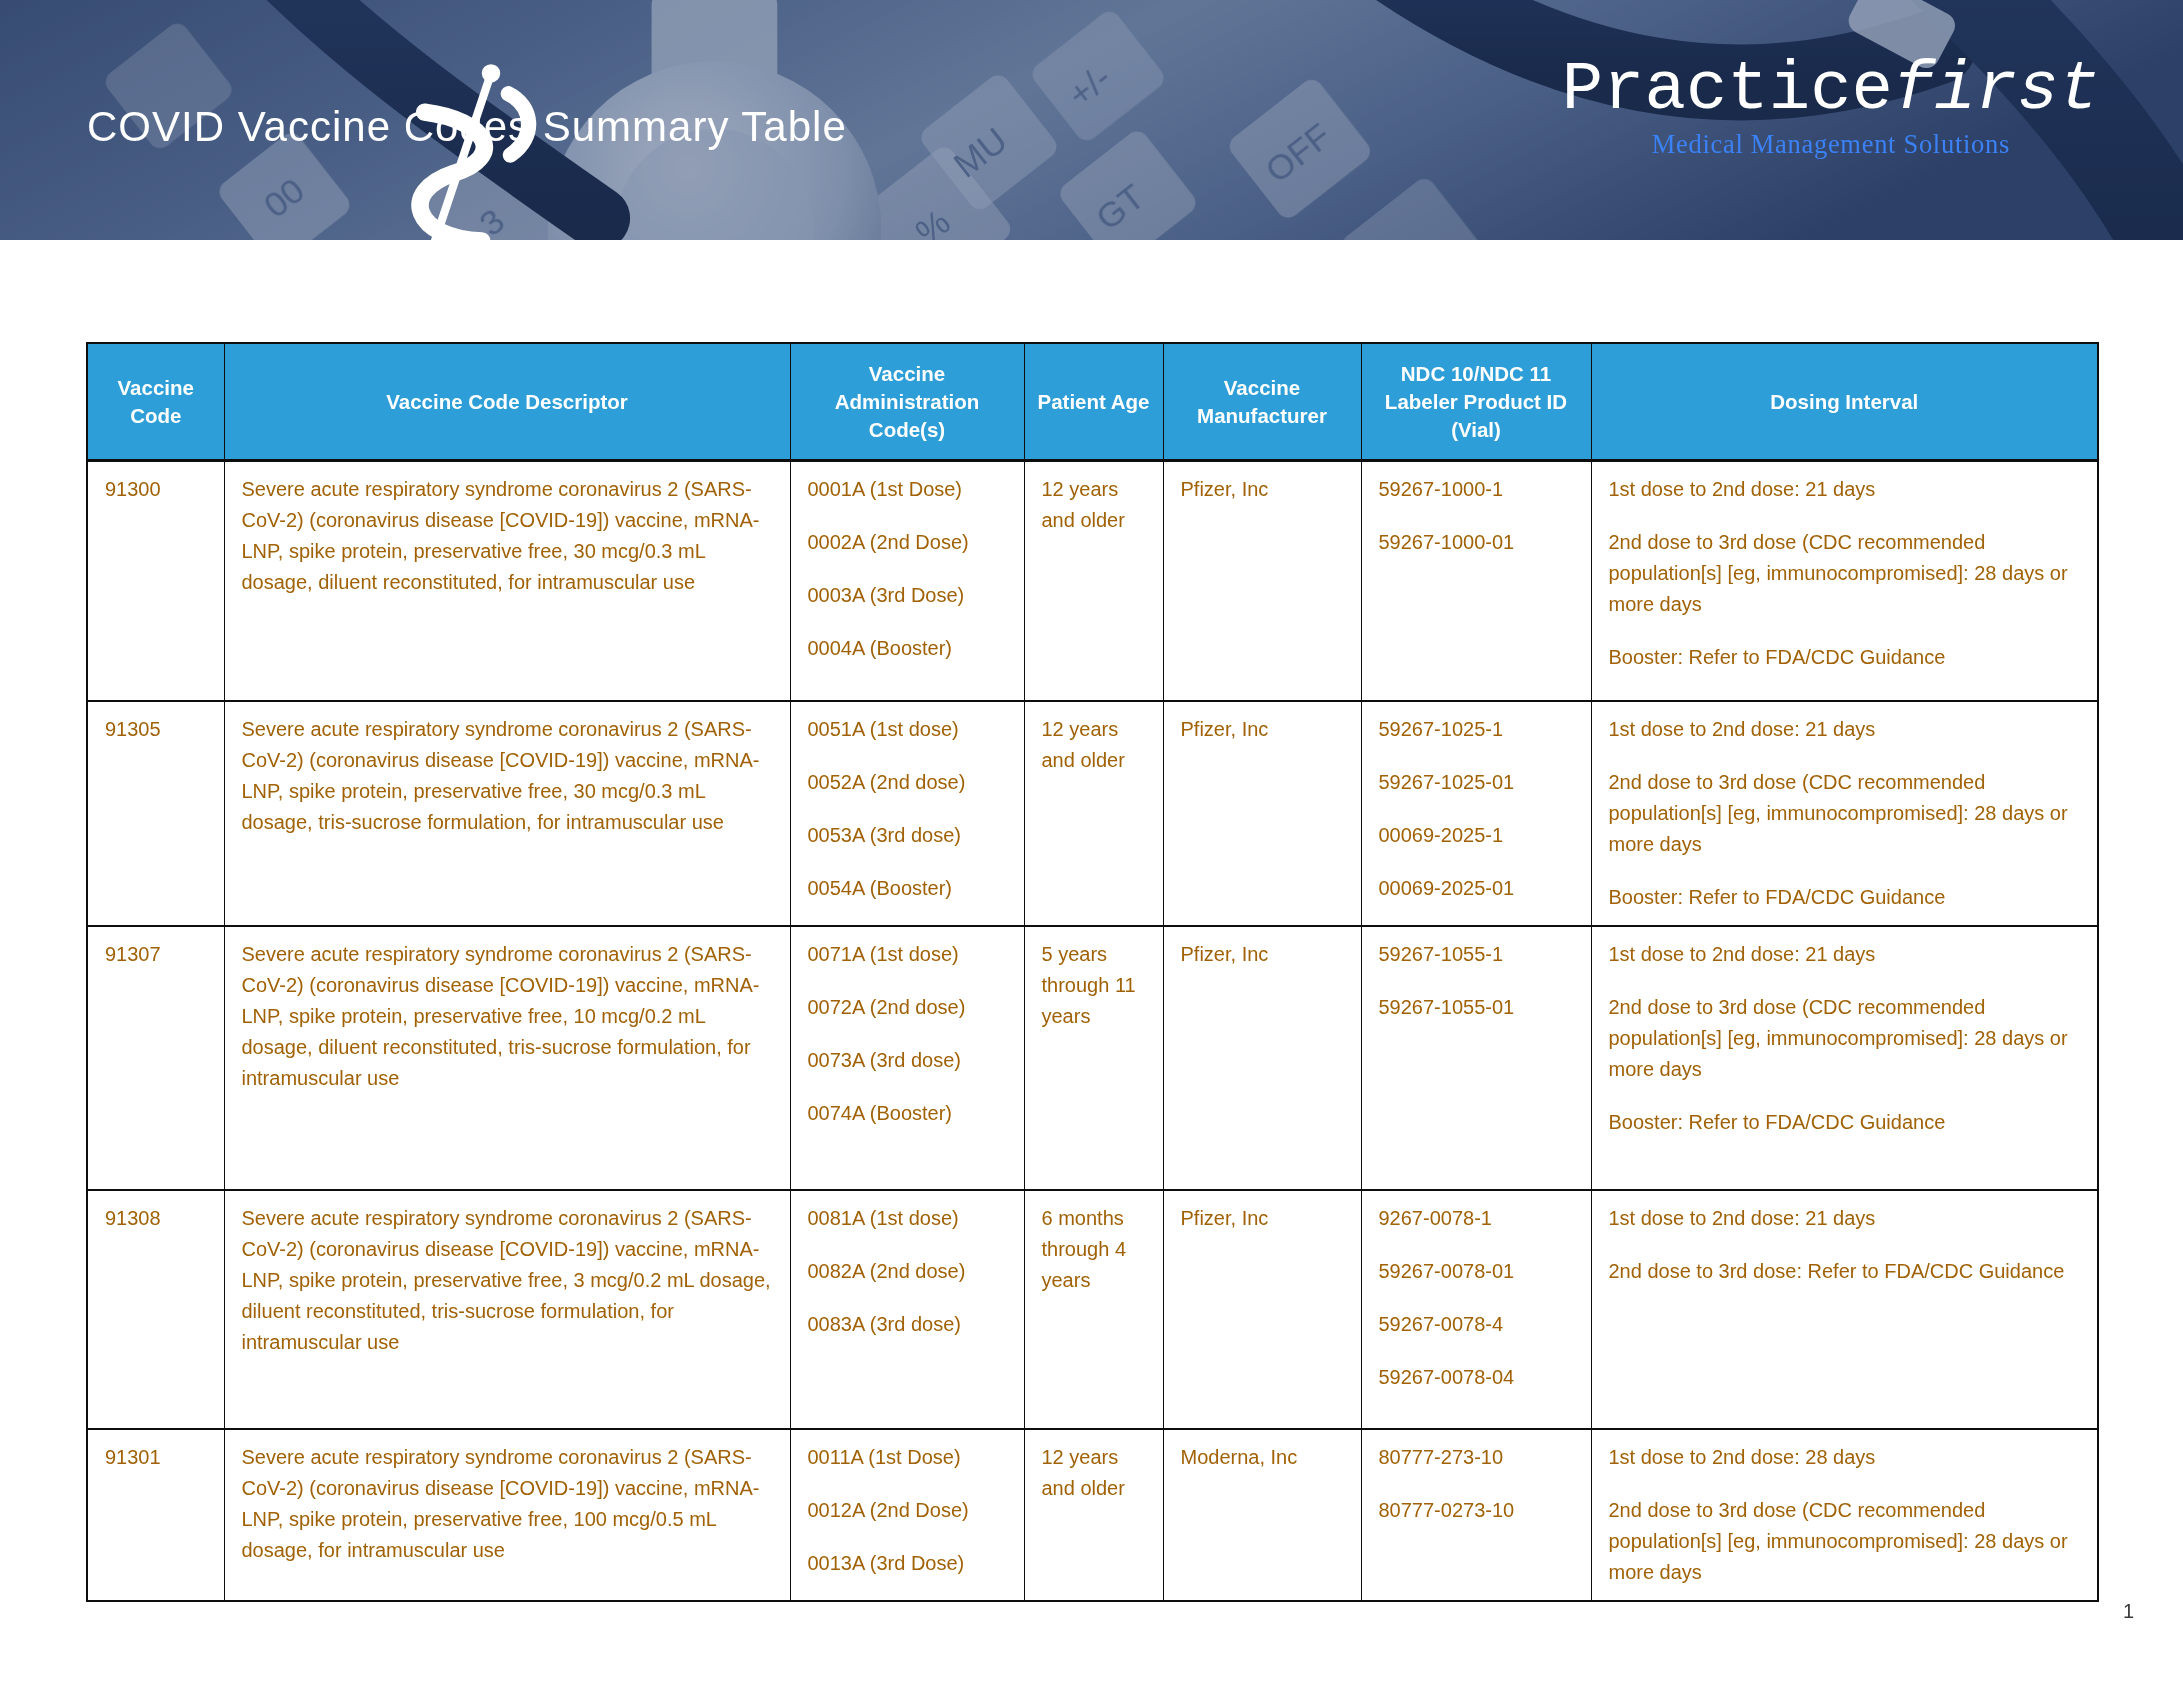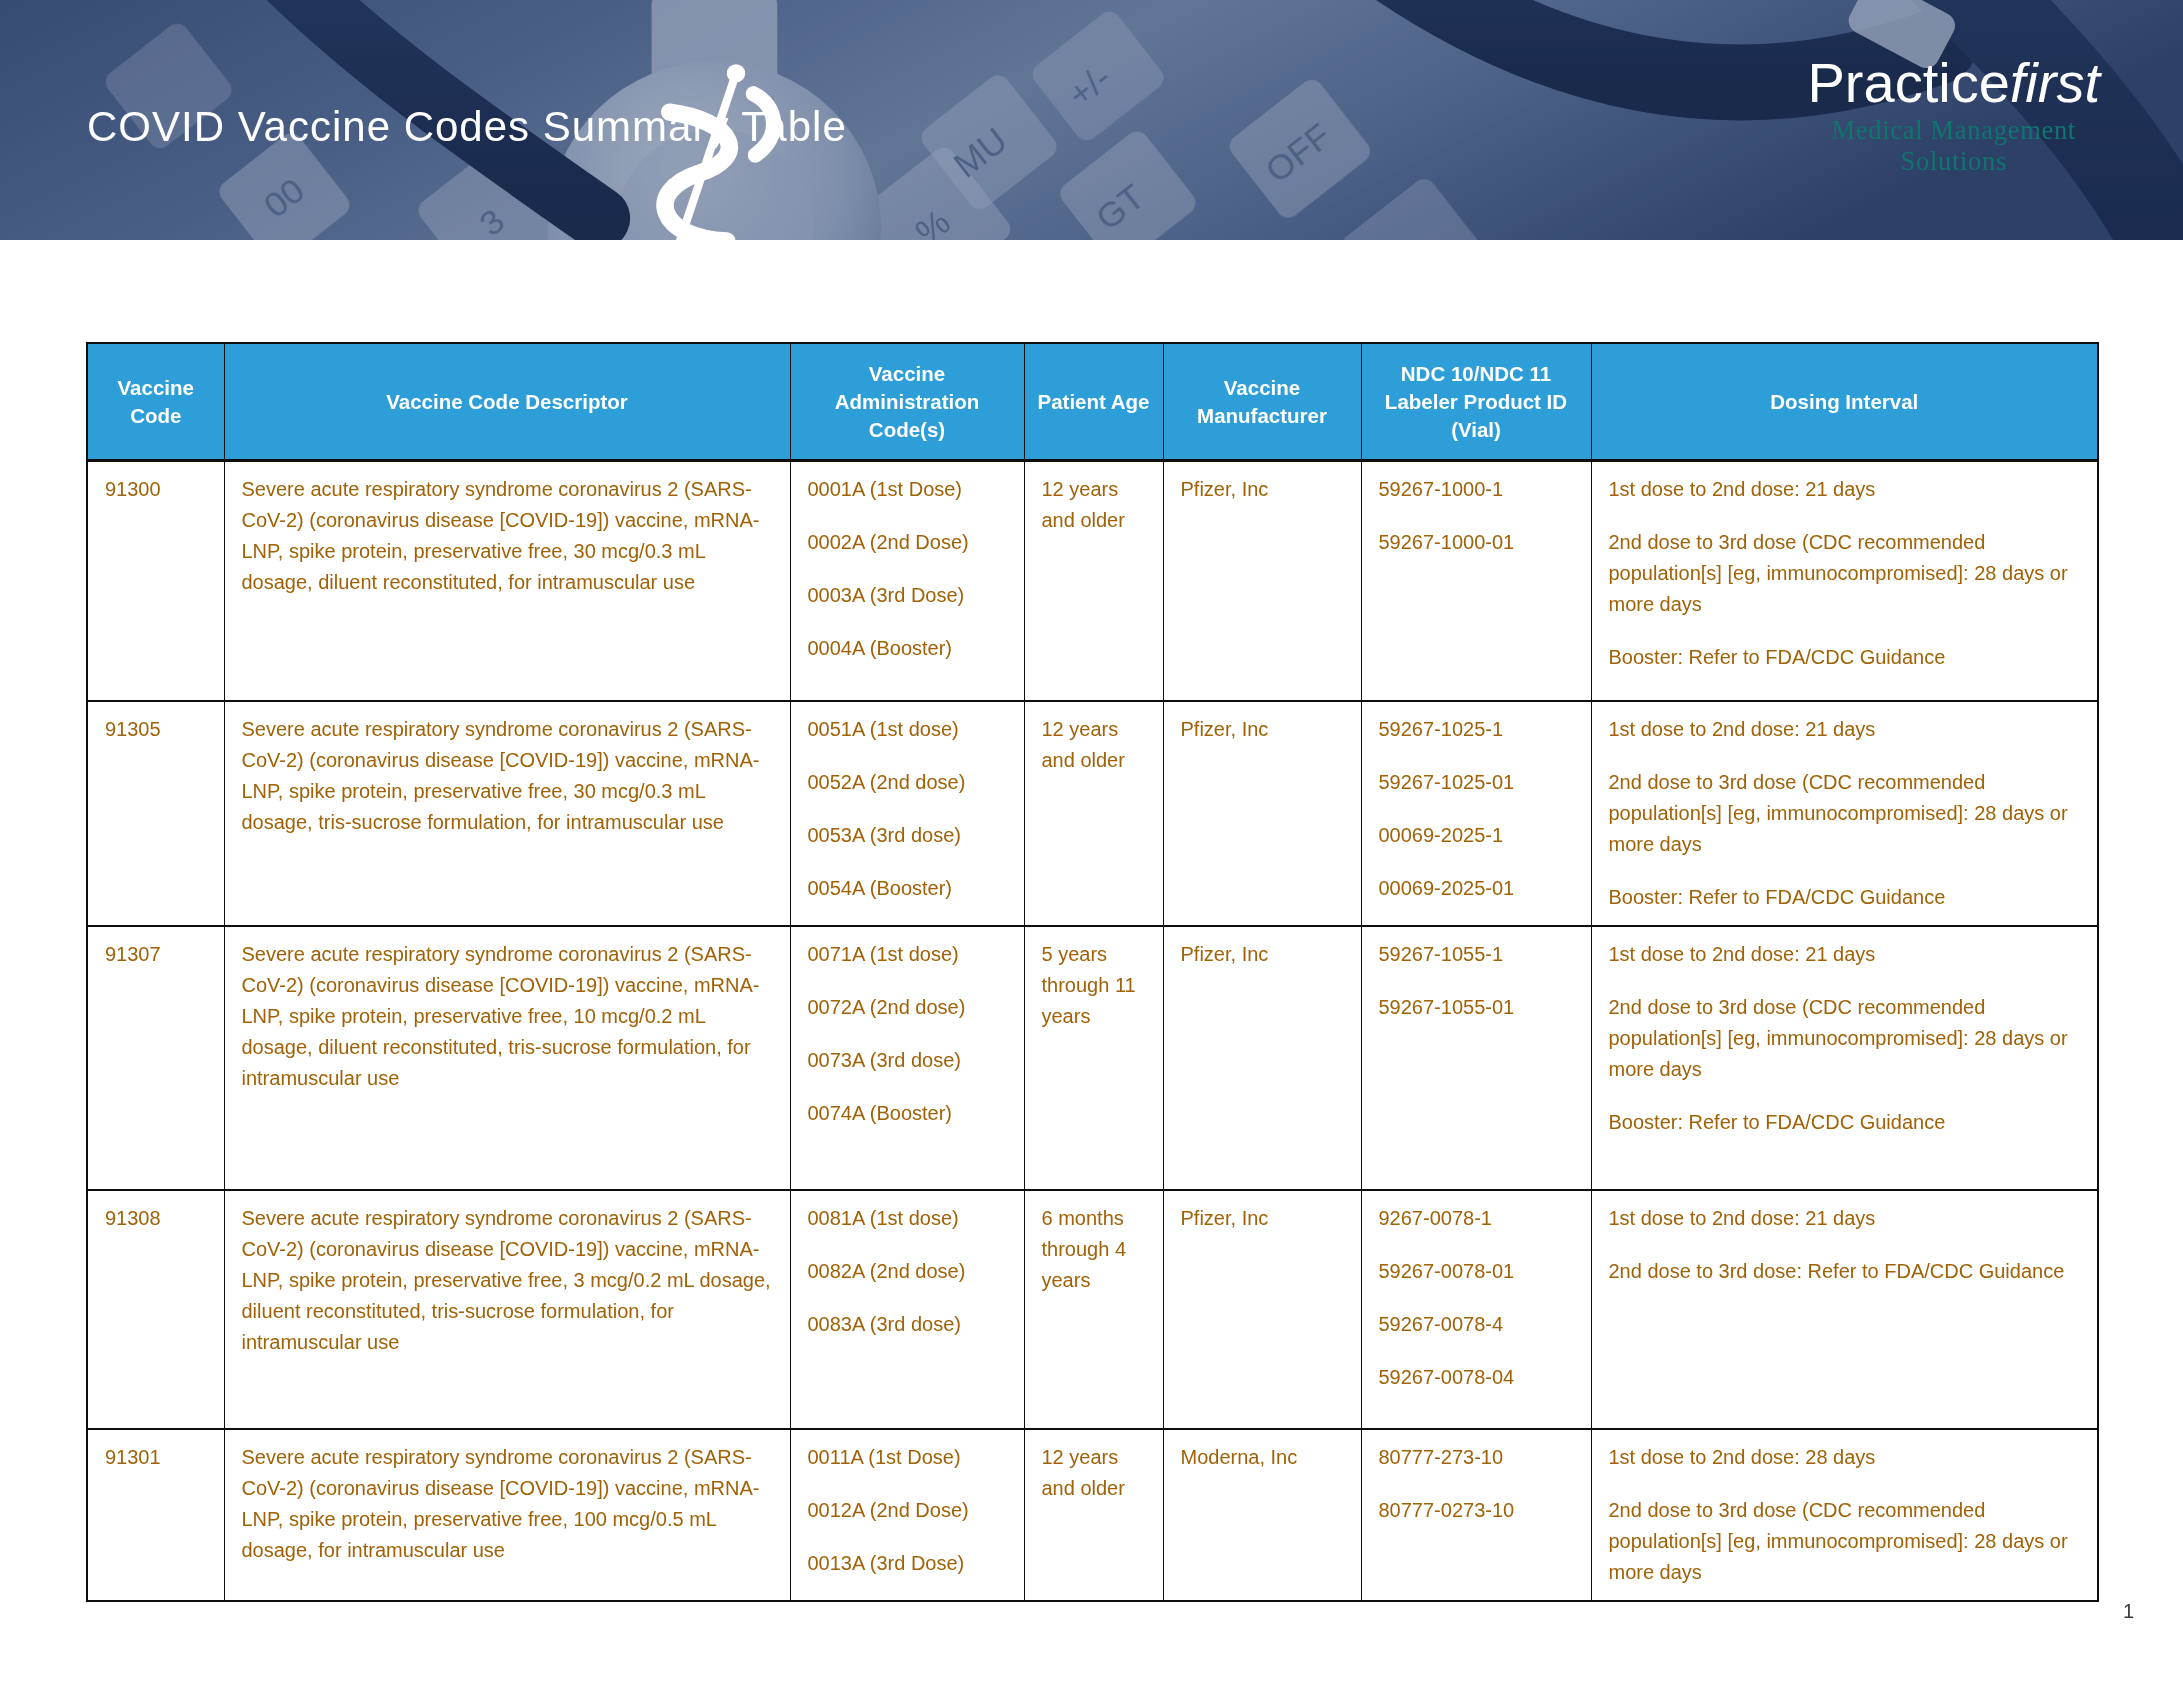--- a/index.html
+++ b/index.html
@@ -10,23 +10,23 @@
   
   .hero{position:absolute;left:0;top:0;width:2183px;height:240px;overflow:hidden;}
   .hero svg{display:block;width:2183px;height:240px;}
   .hero-title{
     position:absolute;left:87px;top:106px;color:#ffffff;
     font-size:42px;font-weight:500;letter-spacing:1px;line-height:1;
   }
   .logo{position:absolute;top:54px;right:83px;display:flex;align-items:flex-start;color:#fff;}
   .logo-icon{margin-top:2.6px;margin-right:4px;}
   .logo-text{text-align:center;}
-  .wordmark{font-family:Liberation Sans, sans-serif;font-size:56px;line-height:1.05;white-space:nowrap;}
+  .wordmark{font-family:Liberation Mono, monospace;font-size:69px;line-height:1.05;white-space:nowrap;}
   .wordmark .it{font-style:italic;}
-  .tagline{font-family:"Liberation Serif",serif;font-size:26.5px;letter-spacing:0.7px;color:#0f766e;margin-top:2.6px;}
+  .tagline{font-family:"Liberation Serif",serif;font-size:26.5px;letter-spacing:0.7px;color:#3b82f6;margin-top:2.6px;}
   
   table.vax{
     position:absolute;left:86px;top:342px;width:2011px;
     border-collapse:collapse;table-layout:fixed;
     border:2.6px solid #0e0e0e;
   }
   col.c1{width:137px}col.c2{width:566px}col.c3{width:234px}col.c4{width:139px}
   col.c5{width:198px}col.c6{width:230px}col.c7{width:507px}
   th{
     background:#2d9ed7;color:#ffffff;font-size:20.5px;font-weight:700;line-height:28px;

